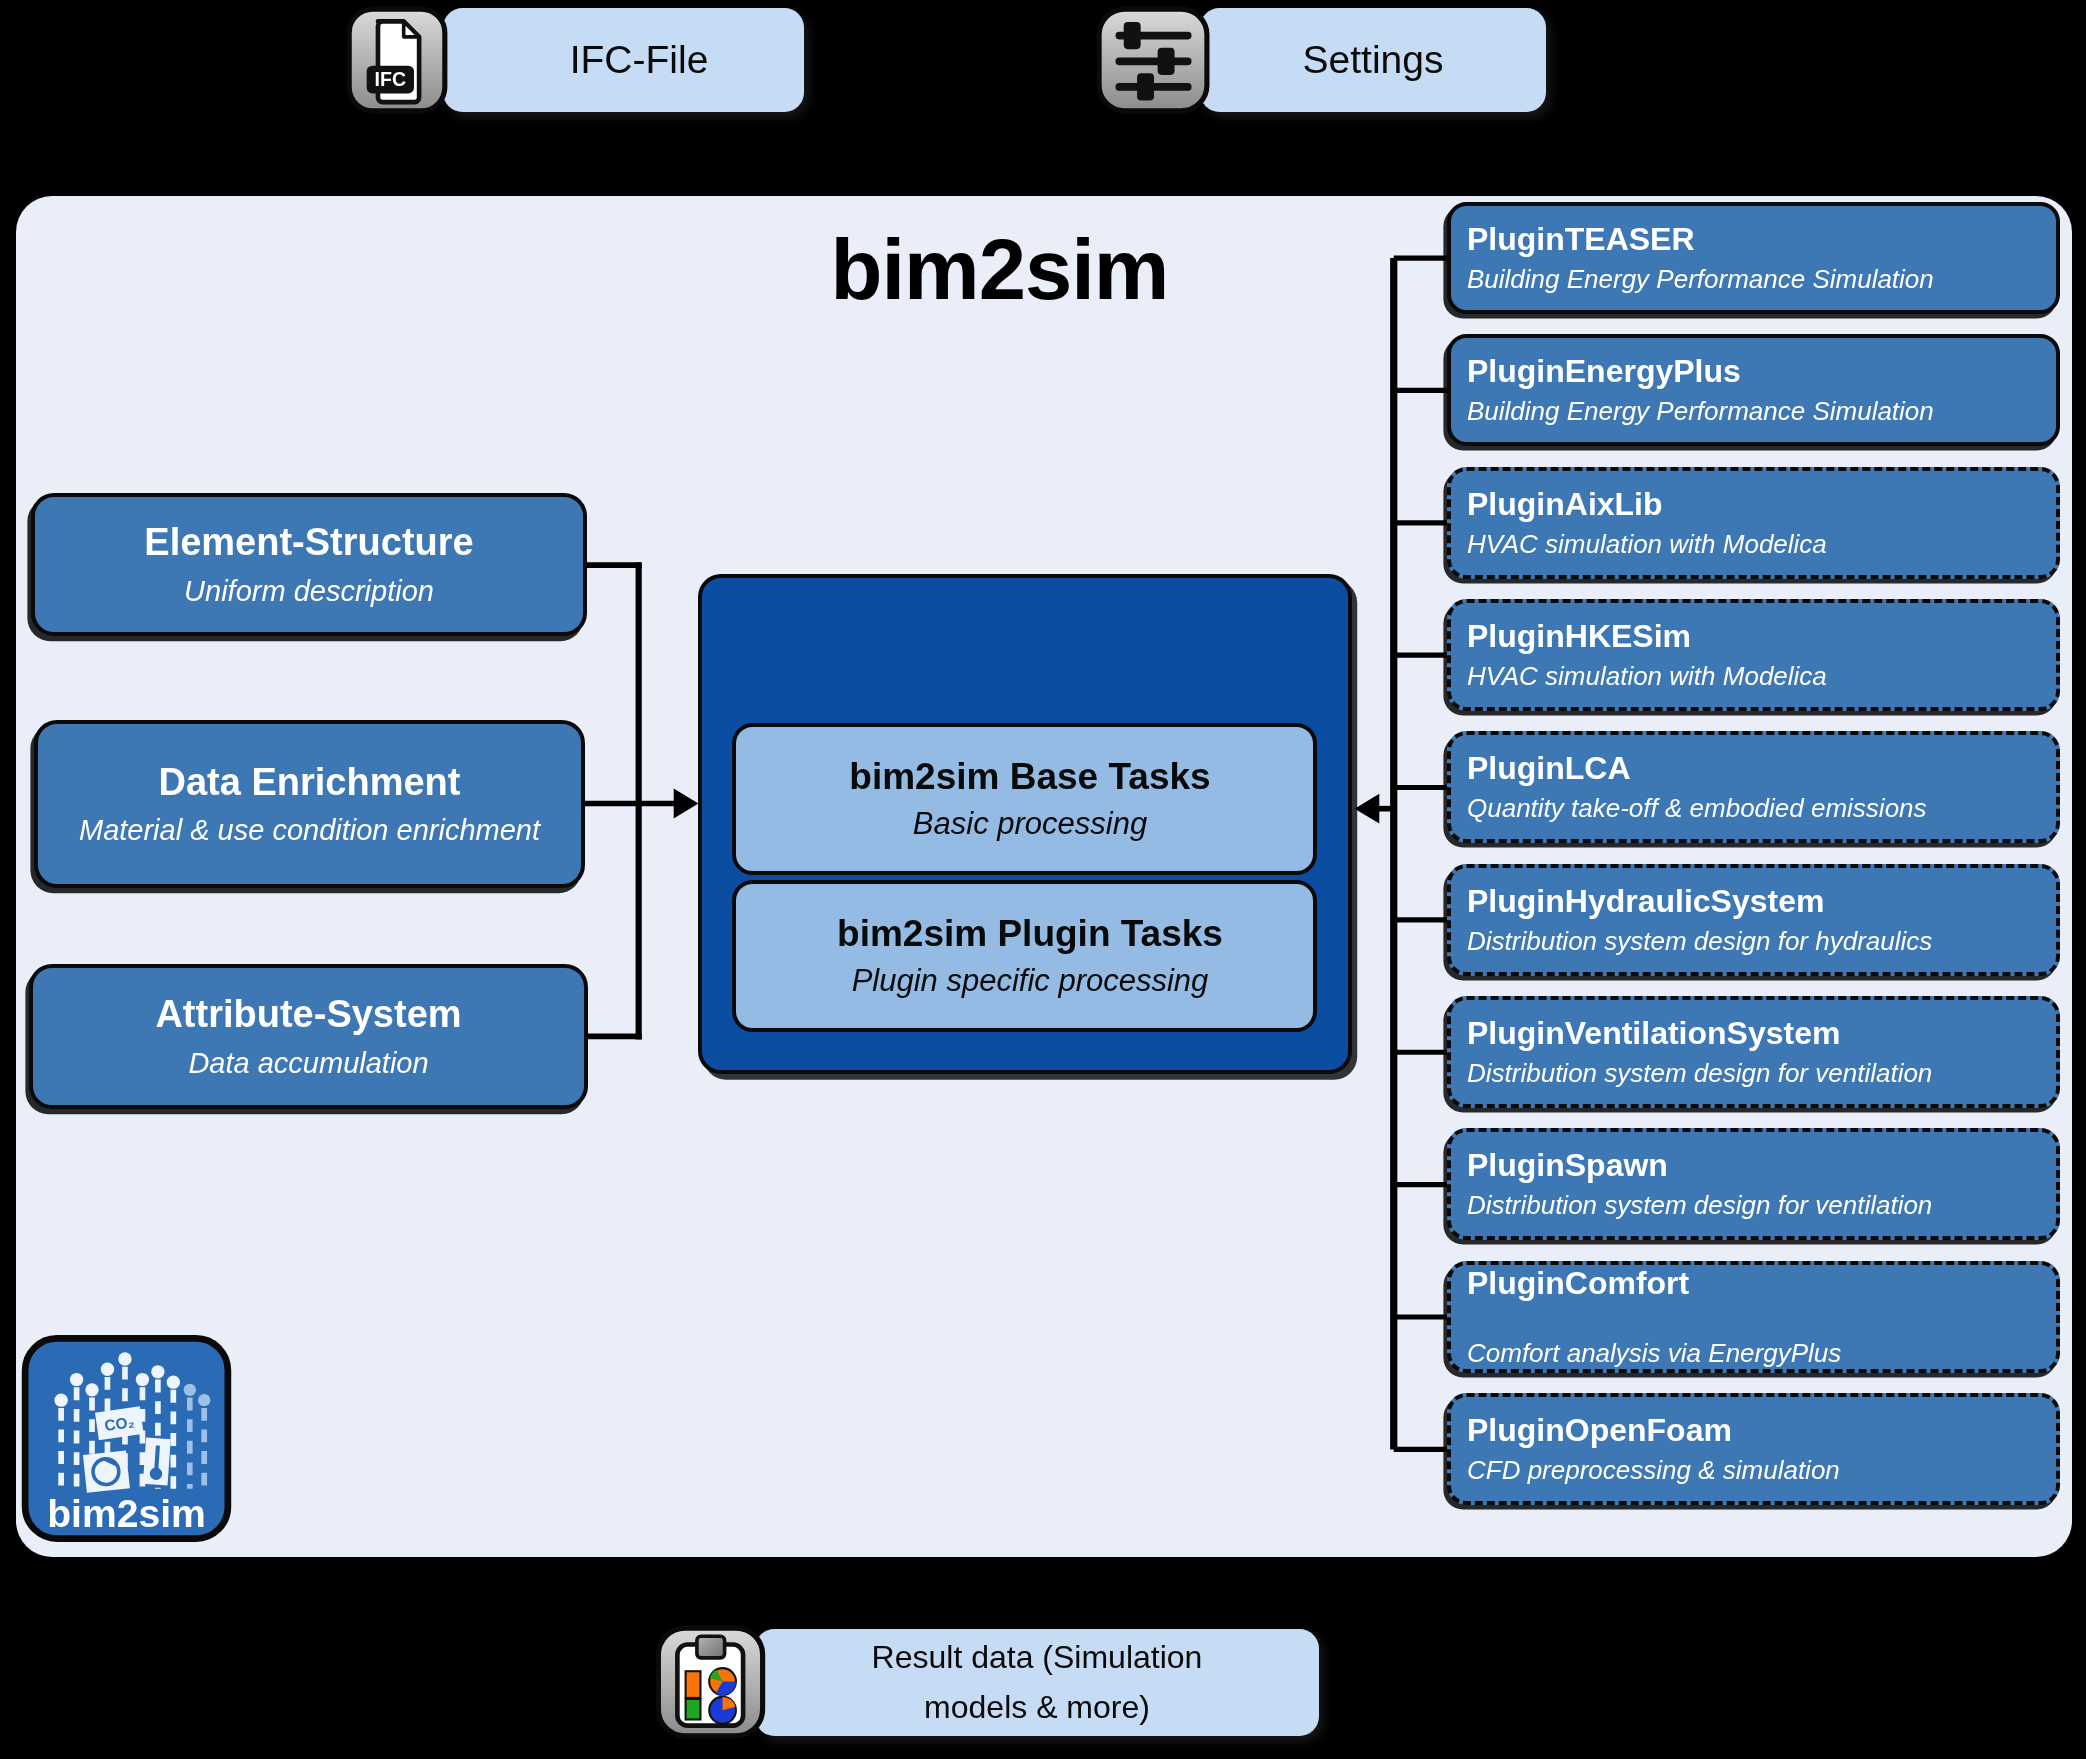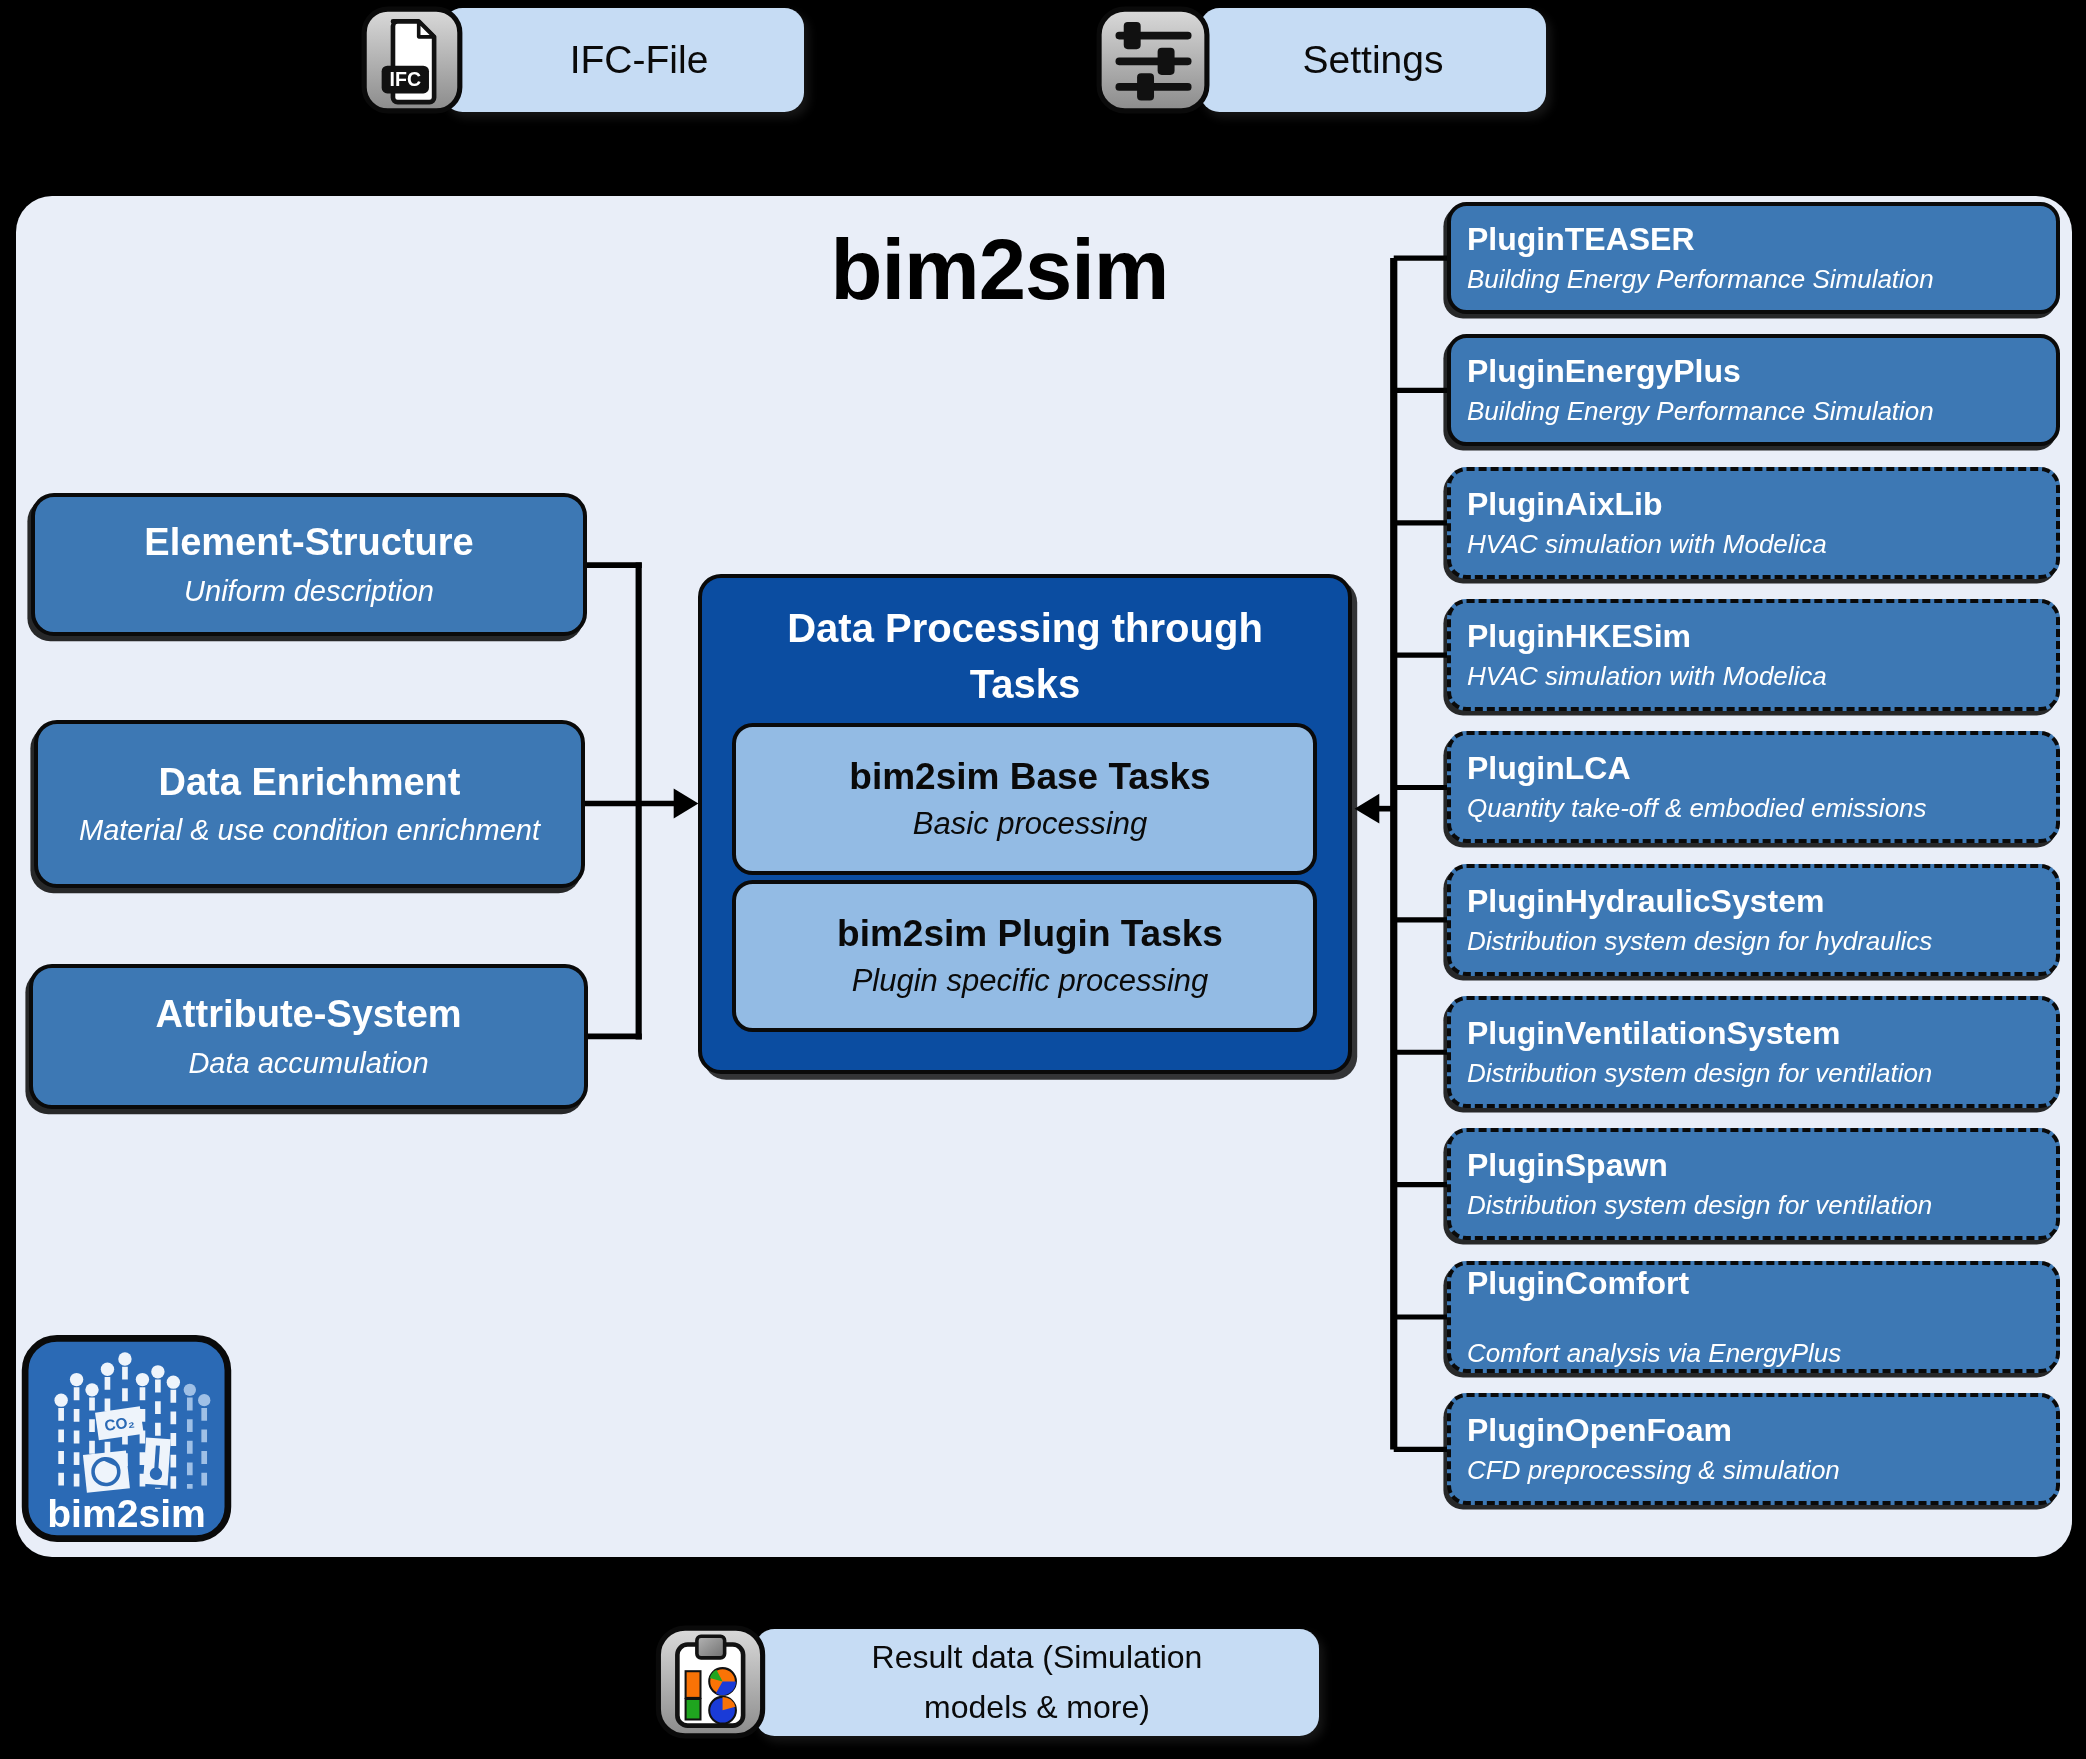--- a/index.html
+++ b/index.html
@@ -44,21 +44,21 @@
   
   .footer-bar{left:755px;top:1629px;width:564px;height:107px;font-size:32px;line-height:1.55;
               flex-direction:column;}
   .logo-box{left:20.6px;top:1334px;width:211px;height:209px;z-index:2;}
 </style>
 </head>
 <body>
 
 <div class="stage">
 
-  <div class="abs icon-tile" style="left:361px;top:6.2px;width:102px;height:108px;">
+  <div class="abs icon-tile" style="left:346px;top:6.2px;width:102px;height:108px;">
     <svg width="102" height="108" viewBox="0 0 198 210">
       <defs>
         <linearGradient id="gGray1" x1="0" y1="0" x2="0" y2="1">
           <stop offset="0" stop-color="#dadada"></stop>
             <stop offset="1" stop-color="#8b8b8b"></stop>
         </linearGradient>
       </defs>
       <rect x="6" y="6" width="186" height="198" rx="46" fill="url(#gGray1)" stroke="#0a0a0a" stroke-width="10"></rect>
       <path d="M62 30 h50 l30 30 v118 a9 9 0 0 1 -9 9 h-62 a9 9 0 0 1 -9 -9 v-139 a9 9 0 0 1 9 -9 z" fill="#ffffff" stroke="#111" stroke-width="9" stroke-linejoin="round"></path>
       <path d="M112 30 v30 h30 z" fill="#fff" stroke="#111" stroke-width="7" stroke-linejoin="round"></path>
@@ -125,24 +125,20 @@
   <div class="abs inbox" style="left:34px;top:720px;width:551px;height:168px;">
     <div class="t">Data Enrichment</div>
     <div class="s">Material &amp; use condition enrichment</div>
   </div>
   <div class="abs inbox" style="left:29px;top:964px;width:559px;height:145px;">
     <div class="t">Attribute-System</div>
     <div class="s">Data accumulation</div>
   </div>
 
   <div class="abs center">
-    <div class="head">
-      <div>Data Processing through</div>
-      <div>Tasks</div>
-    </div>
     <div class="task" style="top:145px;">
       <div class="t">bim2sim Base Tasks</div>
       <div class="s">Basic processing</div>
     </div>
     <div class="task" style="top:302px;">
       <div class="t">bim2sim Plugin Tasks</div>
       <div class="s">Plugin specific processing</div>
     </div>
   </div>
 

